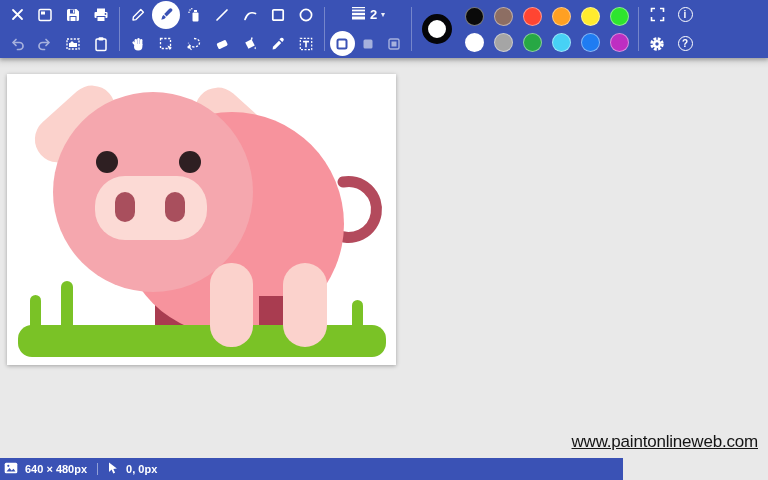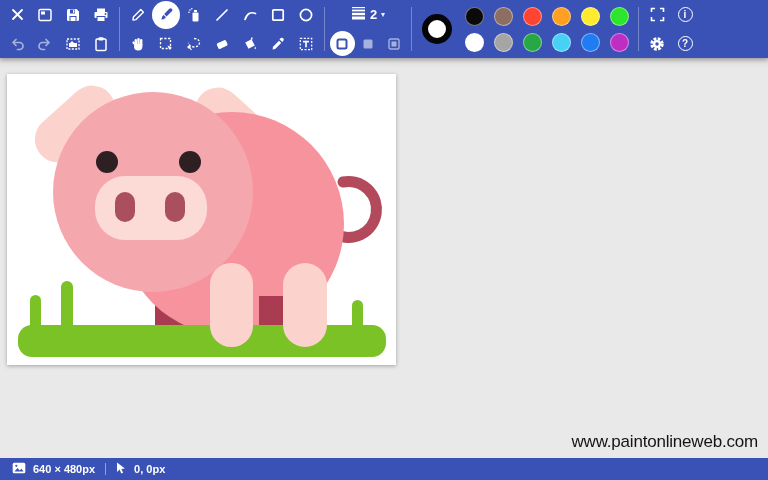--- a/index.html
+++ b/index.html
@@ -34,26 +34,26 @@
     display:flex; align-items:center; justify-content:center;
     font-size:10px; font-weight:bold; line-height:1; }
 
   
   .workspace { position:absolute; top:58px; left:0; width:768px; height:400px;
     background:linear-gradient(#d9d9d9, #e9e9e9 10px); }
   .canvas { position:absolute; left:7px; top:16px; width:389px; height:291px;
     background:#fff; box-shadow:0 1px 4px rgba(0,0,0,.30); }
   .canvas svg { display:block; }
   .watermark { position:absolute; right:10px; bottom:6px; font-size:17px; font-weight:500;
-    color:#151515; letter-spacing:-.2px; }
+    color:#151515; letter-spacing:-.2px;text-decoration:underline; }
 
   
-  .statusbar { position:absolute; bottom:0; left:0; width:768px; height:22px;
+  .statusbar { position:absolute; bottom:0; left:0; width:623px; height:22px;
     background:#3A52B5; color:#fff; display:flex; align-items:center;
-    padding:0 12px; font-size:11px; font-weight:bold; }
+    padding:0 4px; font-size:11px; font-weight:bold; }
   .sb-left { display:flex; align-items:center; gap:7px; }
   .sb-div { width:1px; height:12px; background:rgba(255,255,255,.45); margin:0 3px; }
   .sb-right { margin-left:auto; display:flex; align-items:center; gap:7px; }
   .slider { position:relative; width:72px; height:10px; cursor:pointer; }
   .slider .track { position:absolute; top:4.5px; left:0; width:100%; height:2px;
     background:rgba(255,255,255,.55); border-radius:1px; }
   .slider .thumb { position:absolute; top:1px; left:34px; width:9px; height:9px;
     background:#fff; border-radius:50%; }
 </style>
 </head>

